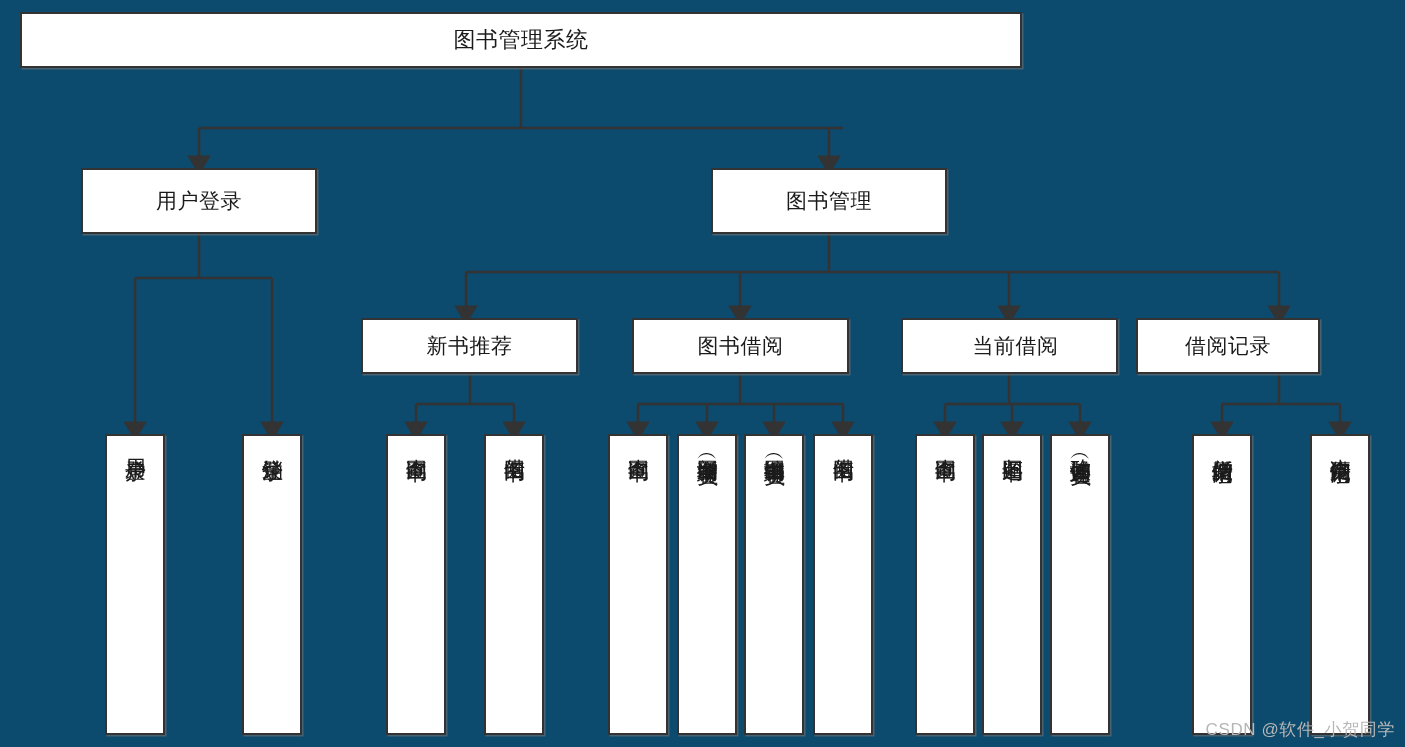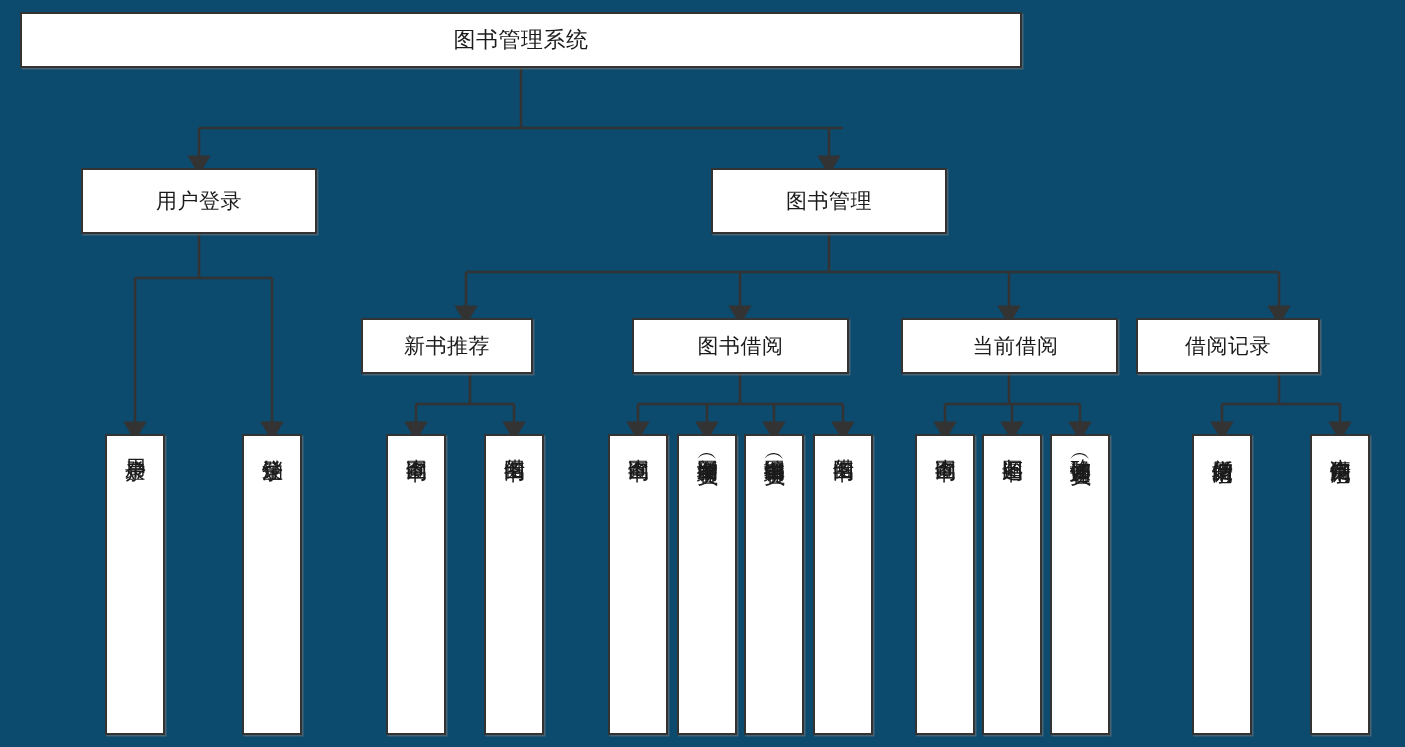--- a/index.html
+++ b/index.html
@@ -128,21 +128,21 @@
   <div id="node-host">
       <div class="node root" style="left: 20px; top: 12px; width: 1002px; height: 56px;">
         <span class="label">图书管理系统</span>
       </div>
       <div class="node branch" style="left: 81px; top: 168px; width: 236px; height: 66px;">
         <span class="label">用户登录</span>
       </div>
       <div class="node branch" style="left: 711px; top: 168px; width: 236px; height: 66px;">
         <span class="label">图书管理</span>
       </div>
-      <div class="node branch" style="left: 361px; top: 318px; width: 172px; height: 56px;">
+      <div class="node branch" style="left: 361px; top: 318px; width: 217px; height: 56px;">
         <span class="label">新书推荐</span>
       </div>
       <div class="node branch" style="left: 632px; top: 318px; width: 217px; height: 56px; align-items: center;">
         <span class="label">图书借阅</span>
       </div>
       <div class="node branch" style="left: 901px; top: 318px; width: 217px; height: 56px; padding-left: 12px;">
         <span class="label">当前借阅</span>
       </div>
       <div class="node branch" style="left: 1136px; top: 318px; width: 184px; height: 56px; align-items: center;">
         <span class="label">借阅记录</span>
@@ -181,13 +181,14 @@
         <span class="label">确认归还（管理员）</span>
       </div>
       <div class="node leaf" style="left: 1192px; top: 434px; width: 60px; height: 301px;">
         <span class="label">新增借阅记录</span>
       </div>
       <div class="node leaf" style="left: 1310px; top: 434px; width: 60px; height: 301px;">
         <span class="label">查询借阅记录</span>
       </div>
     </div>
 
+  <div id="watermark">CSDN @软件_小贺同学</div>
 </div>
 
 </body></html>

